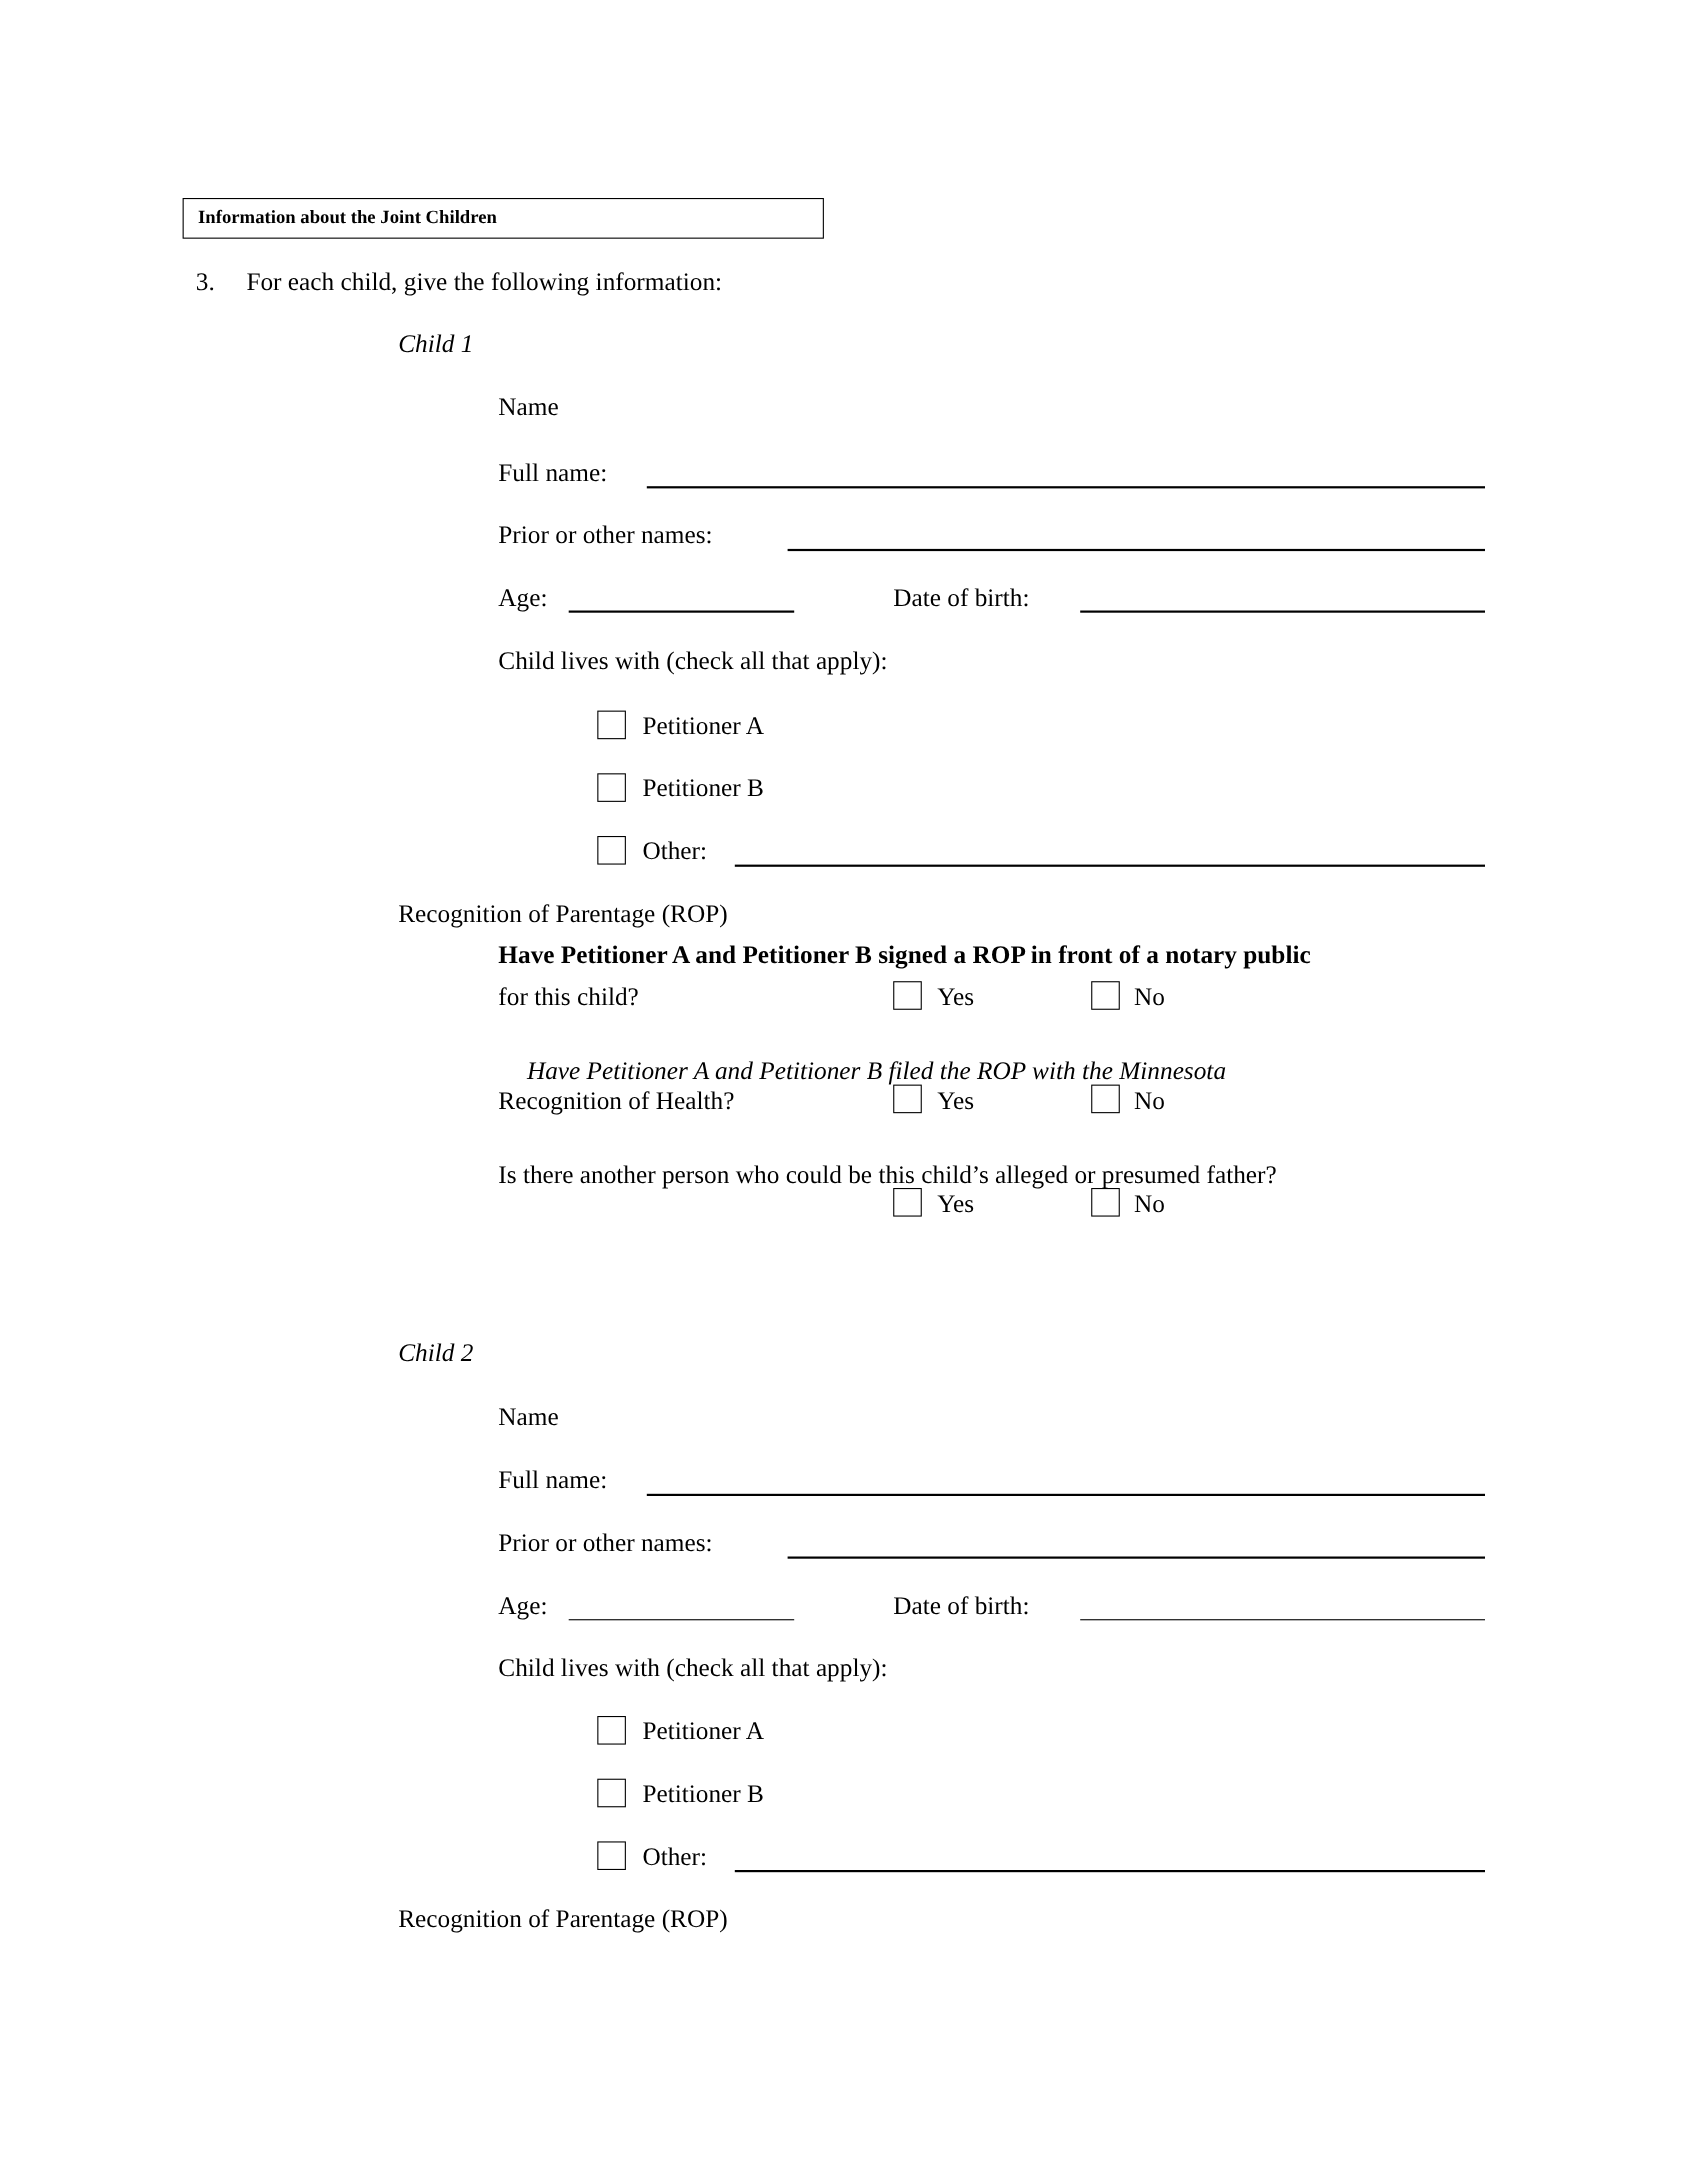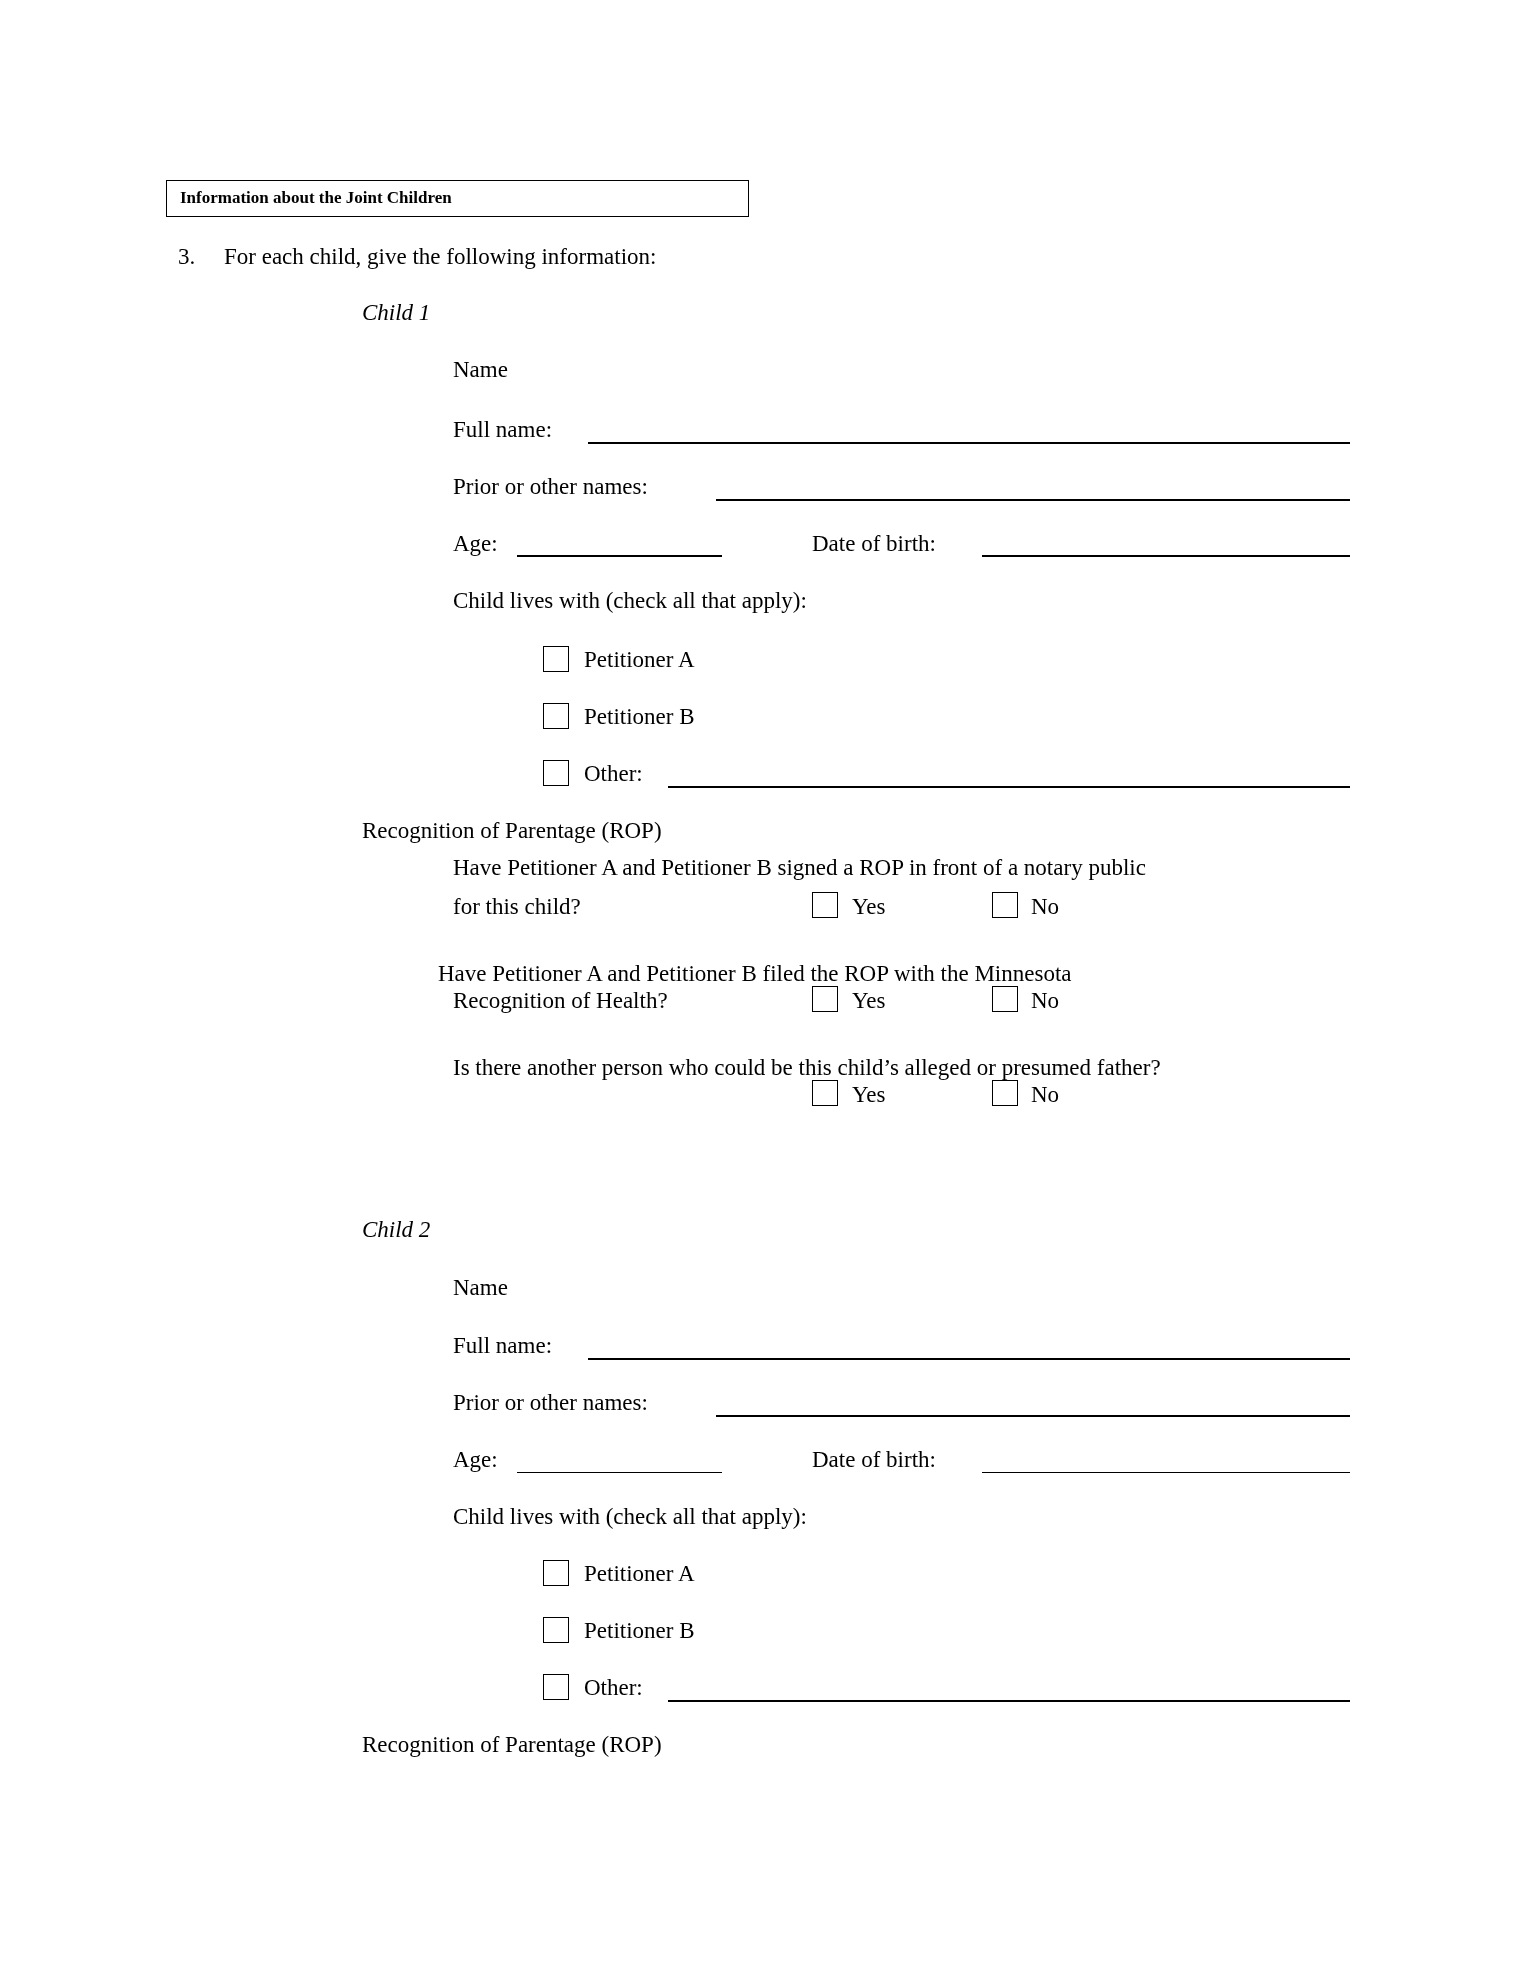--- a/index.html
+++ b/index.html
@@ -48,28 +48,28 @@
 
   <div class="cb" style="left:543px; top:703px;"></div>
   <div class="abs txt" style="left:584px; top:705px;">Petitioner B</div>
 
   <div class="cb" style="left:543px; top:760px;"></div>
   <div class="abs txt" style="left:584px; top:762px;">Other:</div>
   <div class="uline" style="left:668px; top:786px; width:682px;"></div>
 
   <div class="abs txt bold" style="left:362px; top:819px;">Recognition of Parentage (ROP)</div>
 
-  <div class="abs txt" style="left:453px; top:856px;">Have Petitioner A and Petitioner B signed a ROP in front of a notary public</div>
+  <div class="abs txt" style="left:453px; top:856px;font-weight:bold;">Have Petitioner A and Petitioner B signed a ROP in front of a notary public</div>
   <div class="abs txt" style="left:453px; top:895px;">for this child?</div>
   <div class="cb" style="left:812px; top:892px;"></div>
   <div class="abs txt" style="left:852px; top:895px;">Yes</div>
   <div class="cb" style="left:992px; top:892px;"></div>
   <div class="abs txt" style="left:1031px; top:895px;">No</div>
 
-  <div class="abs txt" style="left:438px; top:962px;">Have Petitioner A and Petitioner B filed the ROP with the Minnesota</div>
+  <div class="abs txt" style="left:479px; top:962px;font-style:italic;">Have Petitioner A and Petitioner B filed the ROP with the Minnesota</div>
   <div class="abs txt" style="left:453px; top:989px;">Recognition of Health?</div>
   <div class="cb" style="left:812px; top:986px;"></div>
   <div class="abs txt" style="left:852px; top:989px;">Yes</div>
   <div class="cb" style="left:992px; top:986px;"></div>
   <div class="abs txt" style="left:1031px; top:989px;">No</div>
 
   <div class="abs txt" style="left:453px; top:1056px;">Is there another person who could be this child’s alleged or presumed father?</div>
   <div class="cb" style="left:812px; top:1080px;"></div>
   <div class="abs txt" style="left:852px; top:1083px;">Yes</div>
   <div class="cb" style="left:992px; top:1080px;"></div>

